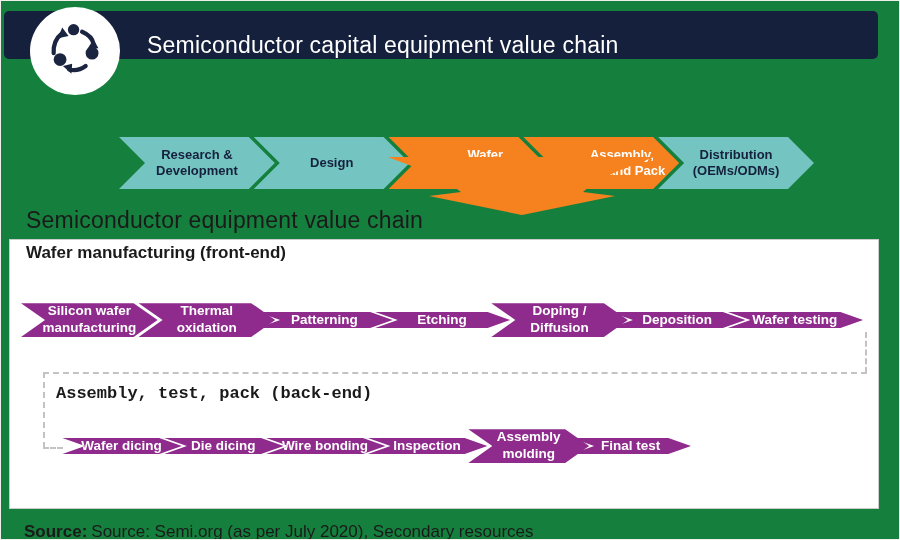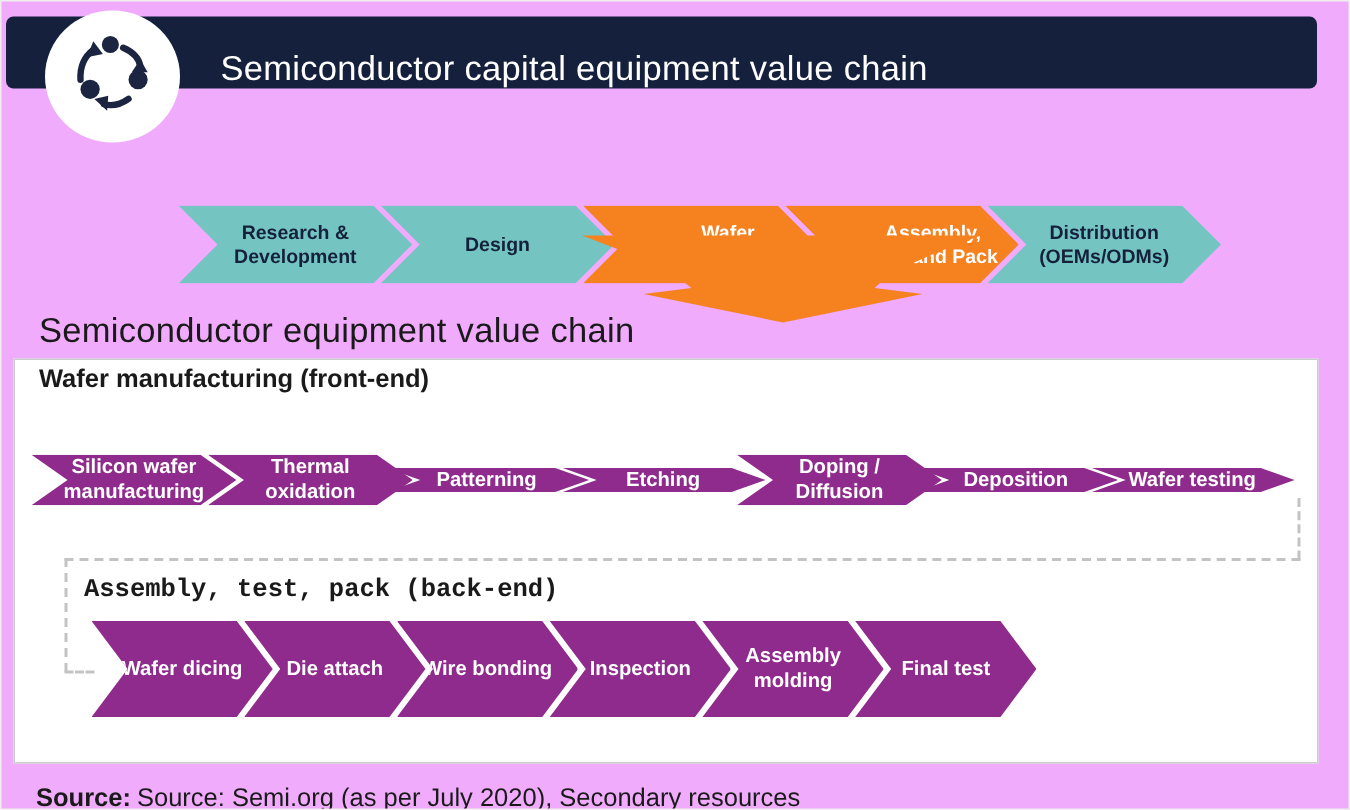--- a/index.html
+++ b/index.html
@@ -1,18 +1,18 @@
 <!DOCTYPE html>
 <html><head>
 <meta charset="utf-8">
 <style>
   * { margin:0; padding:0; box-sizing:border-box; }
   body { background:#ffffff; font-family:"Liberation Sans", sans-serif; }
   .page {
-    position:relative; width:900px; height:540px; background:#f0abfc;
+    position:relative; width:900px; height:540px; background:#15803d;
     overflow:hidden; border:1px solid #f0efec;
   }
 
   
   .header-bar {
     position:absolute; left:3px; top:10px; width:874px; height:48px;
     background:#15203c; border-radius:5px;
   }
   .logo-circle {
     position:absolute; left:26px; top:-4px; width:90px; height:88px;
@@ -31,21 +31,21 @@
     justify-content:center; text-align:center;
     clip-path: polygon(0 0, calc(100% - var(--d)) 0, 100% 50%,
                        calc(100% - var(--d)) 100%, 0 100%, var(--d) 50%);
   }
   .chevron + .chevron { margin-left: calc(-1 * var(--d) + 5px); }
   .chevron-label { white-space:pre-line; line-height:1.25; padding:0 14px; }
 
   .row-top    { left:118px; top:100px; width:695px; height:52px;margin-top:36px; --d:26px; }
   .row-top    .chevron-label { font-size:13px; font-weight:700; }
   .row-front  { left:20px;  top:288px; width:842px; height:62px;align-items:center; --d:24px; }
-  .row-back   { left:60px;  top:413px; width:630px; height:64px; --d:24px; }
+  .row-back   { left:60px;  top:413px; width:630px; height:64px;align-items:center; --d:24px; }
   .row-front .chevron-label, .row-back .chevron-label { font-size:13.5px; font-weight:600; }
 
   .chevron.teal   { background:#74c5c1; color:#15203c; }
   .chevron.orange { background:#f5821f; color:#ffffff;justify-content:flex-end; }
   .chevron.purple { background:#8e2b8c; color:#ffffff; }
 
   
   .funnel { position:absolute; left:385px; top:155px; width:270px; height:62px; }
 
   
@@ -164,21 +164,21 @@
   <div class="dash dash-h-top"></div>
   <div class="dash dash-v-left"></div>
   <div class="dash dash-h-bot"></div>
 
   <div class="group-label label-back">Assembly, test, pack (back-end)</div>
   <div class="chev-row row-back">
       <div class="chevron purple">
         <span class="chevron-label">Wafer dicing</span>
       </div>
       <div class="chevron purple">
-        <span class="chevron-label">Die attach</span>
+        <span class="chevron-label">Die dicing</span>
       </div>
       <div class="chevron purple">
         <span class="chevron-label">Wire bonding</span>
       </div>
       <div class="chevron purple">
         <span class="chevron-label">Inspection</span>
       </div>
       <div class="chevron purple">
         <span class="chevron-label">Assembly
 molding</span>

